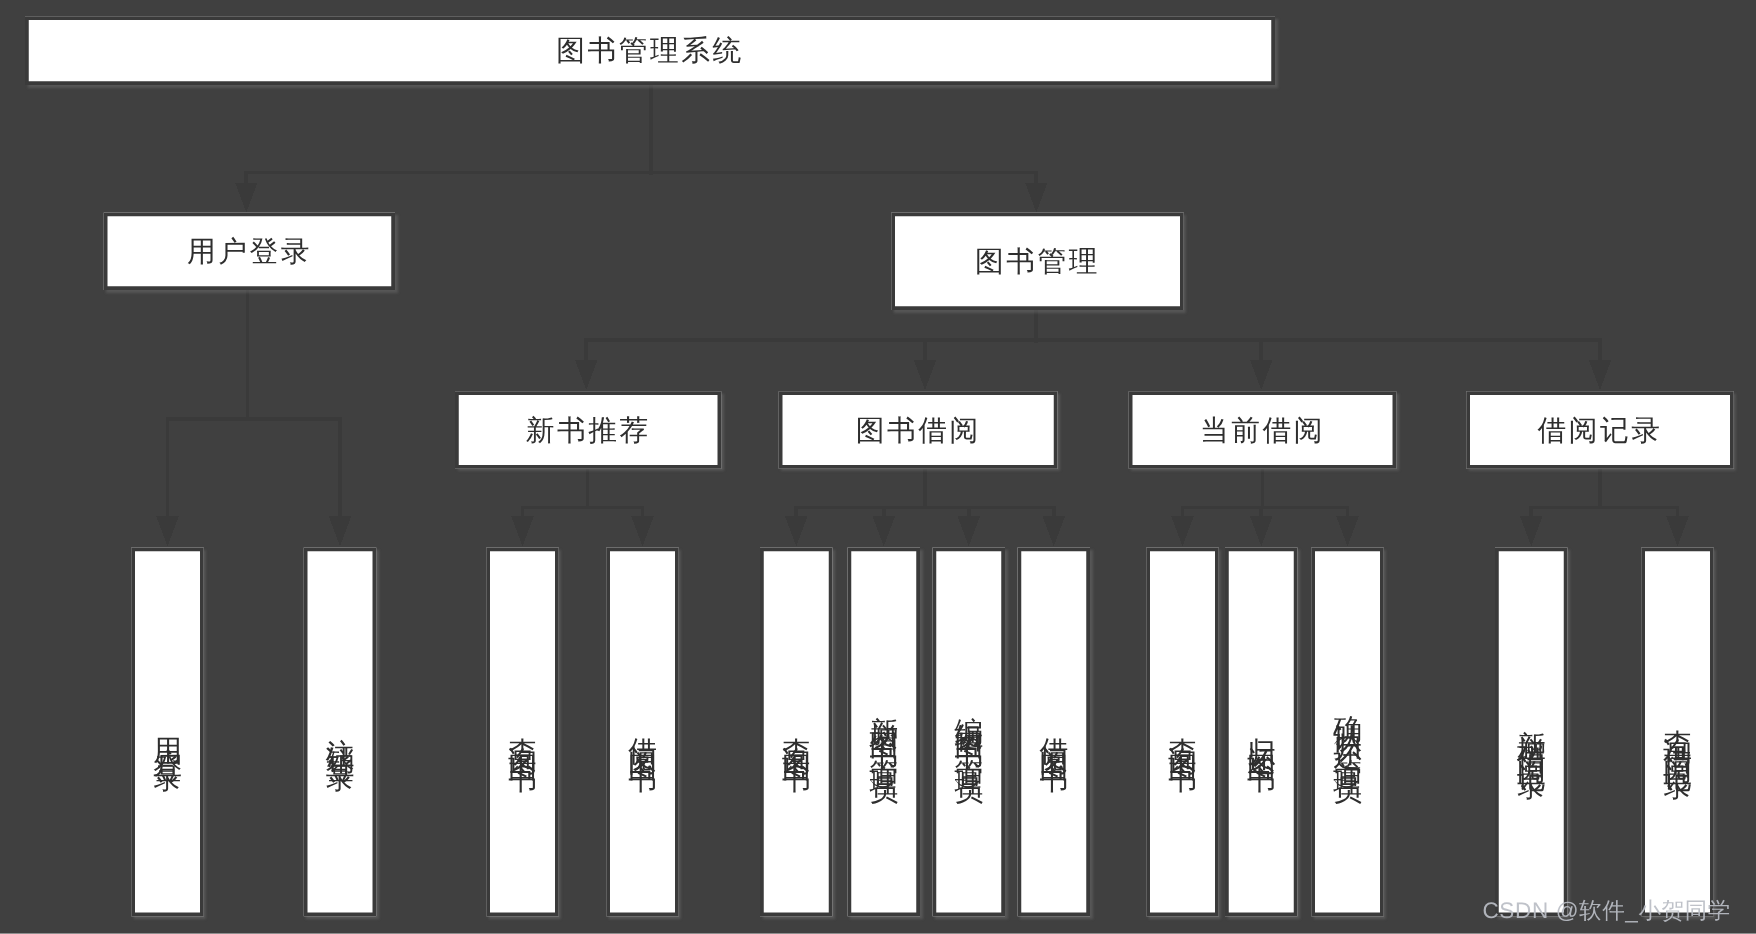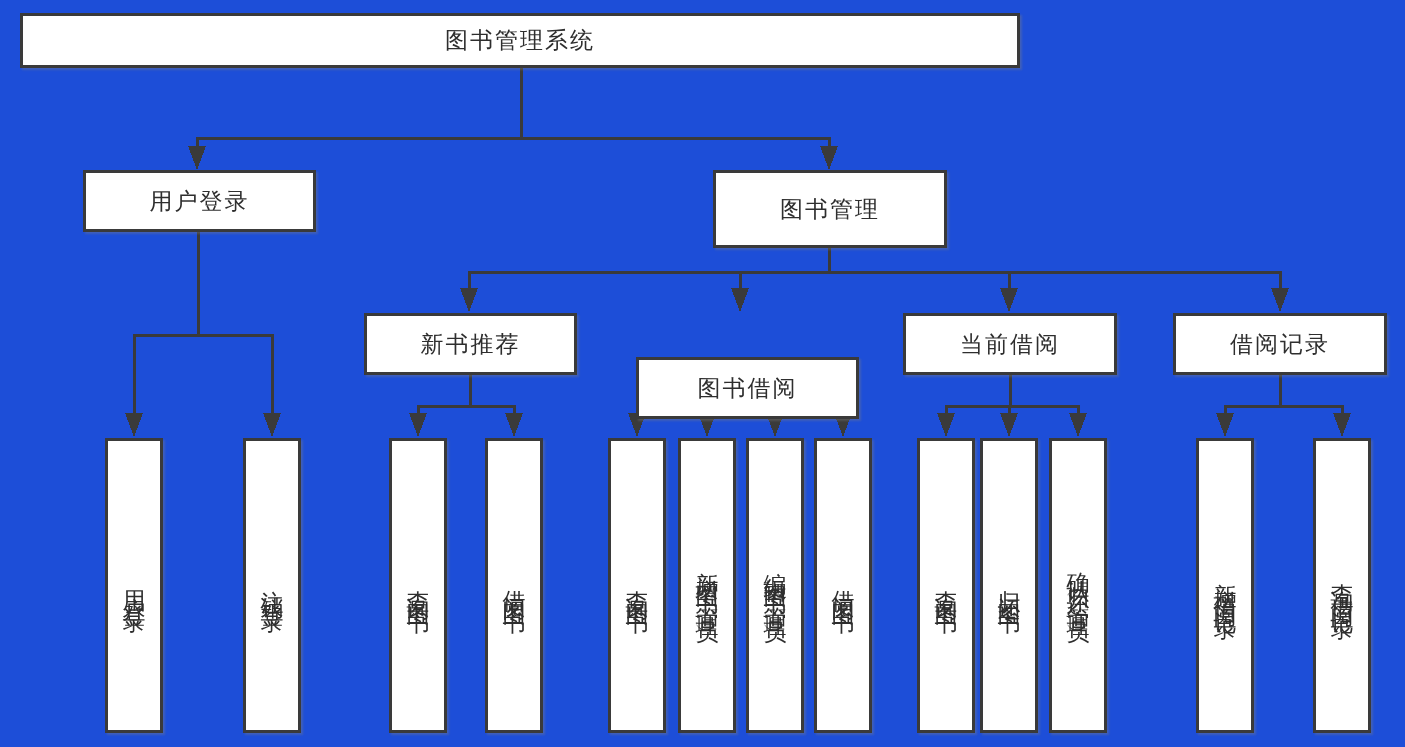--- a/index.html
+++ b/index.html
@@ -1,32 +1,32 @@
 <!DOCTYPE html>
 <html><head>
 <meta charset="utf-8">
 <style>
   html,body{margin:0;padding:0;background:#fff;}
   body{font-family:"Liberation Sans",sans-serif;}
-  .stage{position:relative;width:1405px;height:747px;background:#1d4ed8;overflow:hidden;}
+  .stage{position:relative;width:1405px;height:747px;background:#404040;overflow:hidden;}
   .hbox{
     position:absolute;box-sizing:border-box;
     border:3px solid #3a3a3a;background:#ffffff;
     display:flex;align-items:center;justify-content:center;
     box-shadow:2px 2px 2px rgba(130,130,130,0.35);
   }
   .hbox .lbl{
     font-size:23px;color:#2e2e2e;letter-spacing:2px;line-height:1;white-space:nowrap;
   }
   .root{left:20px;top:13px;width:1000px;height:55px;}
   .b-user{left:83px;top:170px;width:233px;height:62px;}
   .b-mgmt{left:713px;top:170px;width:234px;height:78px;}
   .sec{top:313px;height:62px;}
   .s0{left:364px;width:213px;}
-  .s1{left:636px;width:223px;margin-top:44px;}
+  .s1{left:623px;width:223px;}
   .s2{left:903px;width:214px;}
   .s3{left:1173px;width:214px;justify-content:center;}
   .leaf{
     position:absolute;box-sizing:border-box;top:438px;width:58px;height:295px;
     border:3px solid #3a3a3a;background:#ffffff;
     display:flex;align-items:center;justify-content:center;
     box-shadow:2px 2px 2px rgba(130,130,130,0.35);
   }
   .leaf .vlbl{
     writing-mode:vertical-rl;text-orientation:mixed;
@@ -169,13 +169,14 @@
   <div class="leaf l10">
     <span class="vlbl">确认归还（管理员）</span>
   </div>
   <div class="leaf l11">
     <span class="vlbl">新增借阅记录</span>
   </div>
   <div class="leaf l12">
     <span class="vlbl">查询借阅记录</span>
   </div>
 
+  <div class="watermark">CSDN @软件_小贺同学</div>
 </div>
 
 </body></html>

